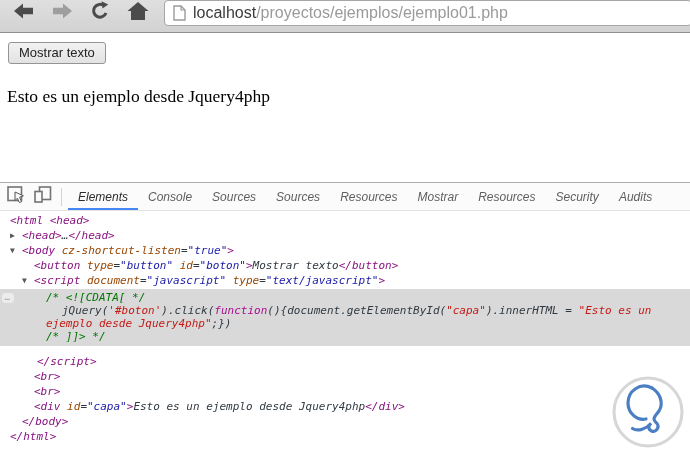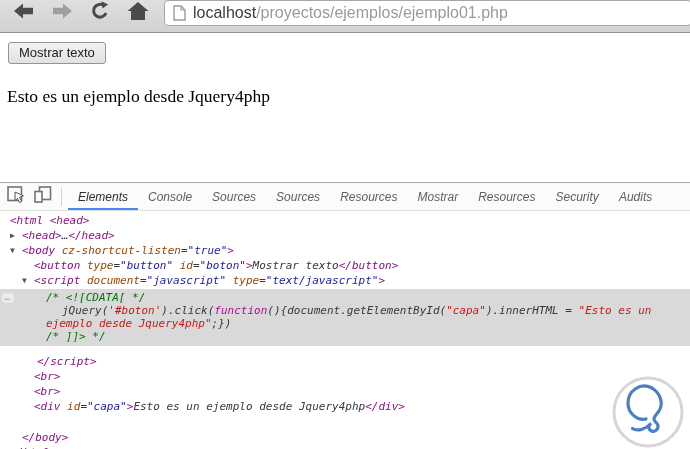--- a/index.html
+++ b/index.html
@@ -156,21 +156,21 @@
           <div class="code-line" style="padding-left: 62px;"><span class="tk-plain">jQuery(</span><span class="tk-string">'#boton'</span><span class="tk-plain">).click(</span><span class="tk-keyword">function</span><span class="tk-plain">(){document.getElementById(</span><span class="tk-string">"capa"</span><span class="tk-plain">).innerHTML = </span><span class="tk-string">"Esto es un</span></div>
           <div class="code-line" style="padding-left: 46px;"><span class="tk-string">ejemplo desde Jquery4php"</span><span class="tk-plain">;})</span></div>
           <div class="code-line" style="padding-left: 46px;"><span class="tk-comment">/* ]]&gt; */</span></div>
         </div>
     </div>
     <div class="code-bottom">
         <div class="code-line" style="padding-left: 37px;"><span class="tk-tag">&lt;/script&gt;</span></div>
         <div class="code-line" style="padding-left: 34px;"><span class="tk-tag">&lt;br&gt;</span></div>
         <div class="code-line" style="padding-left: 34px;"><span class="tk-tag">&lt;br&gt;</span></div>
         <div class="code-line" style="padding-left: 34px;"><span class="tk-tag">&lt;div</span><span class="tk-attr"> id</span><span class="tk-plain">=</span><span class="tk-val">"capa"</span><span class="tk-tag">&gt;</span><span class="tk-plain">Esto es un ejemplo desde Jquery4php</span><span class="tk-tag">&lt;/div&gt;</span></div>
-        <div class="code-line" style="padding-left: 22px; margin-top: 16px;"><span class="tk-tag">&lt;/body&gt;</span></div>
+        <div class="code-line" style="padding-left: 22px;"><span class="tk-tag">&lt;/body&gt;</span></div>
         <div class="code-line" style="padding-left: 10px;"><span class="tk-tag">&lt;/html&gt;</span></div>
       </div>
   </div>
 </div>
 
 <div class="watermark">
   <svg width="74" height="74" viewBox="0 0 74 74">
     <circle cx="37" cy="37" r="34" fill="rgba(255,255,255,0.9)" stroke="#d6d6d6" stroke-width="3"></circle>
     <path d="M41 13 C29 7 17 16 17 28 C17 39 27 46 35 44" fill="none" stroke="#4a7fc4" stroke-width="3.2" stroke-linecap="round"></path>
     <path d="M41 13 C49 18 53 28 48 36 C46 39 43 41 43 44 C43 47 46.5 47.5 47 50.5 C47.5 54 44 57.5 40.5 56 C37 54.5 37 50.5 40 48.5 C35.5 53.5 27 57 21.5 53.5" fill="none" stroke="#4a7fc4" stroke-width="3.2" stroke-linecap="round"></path>

